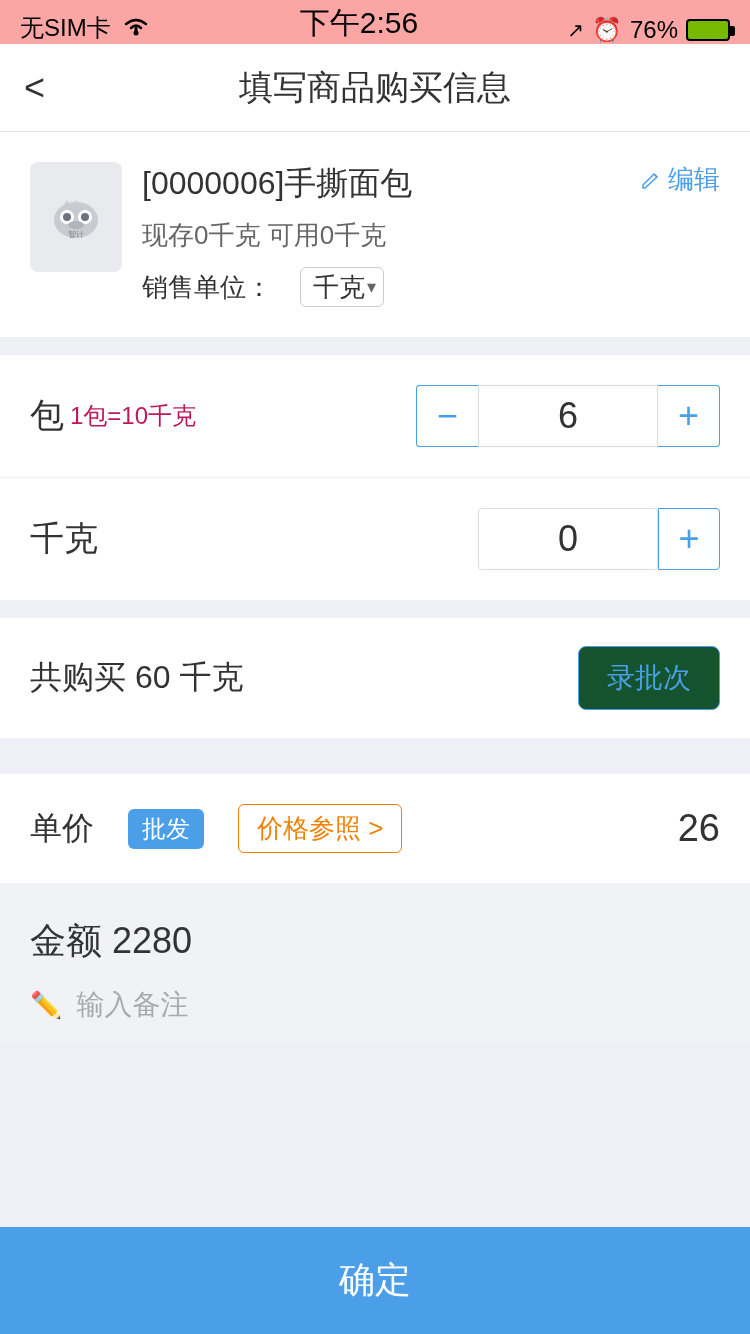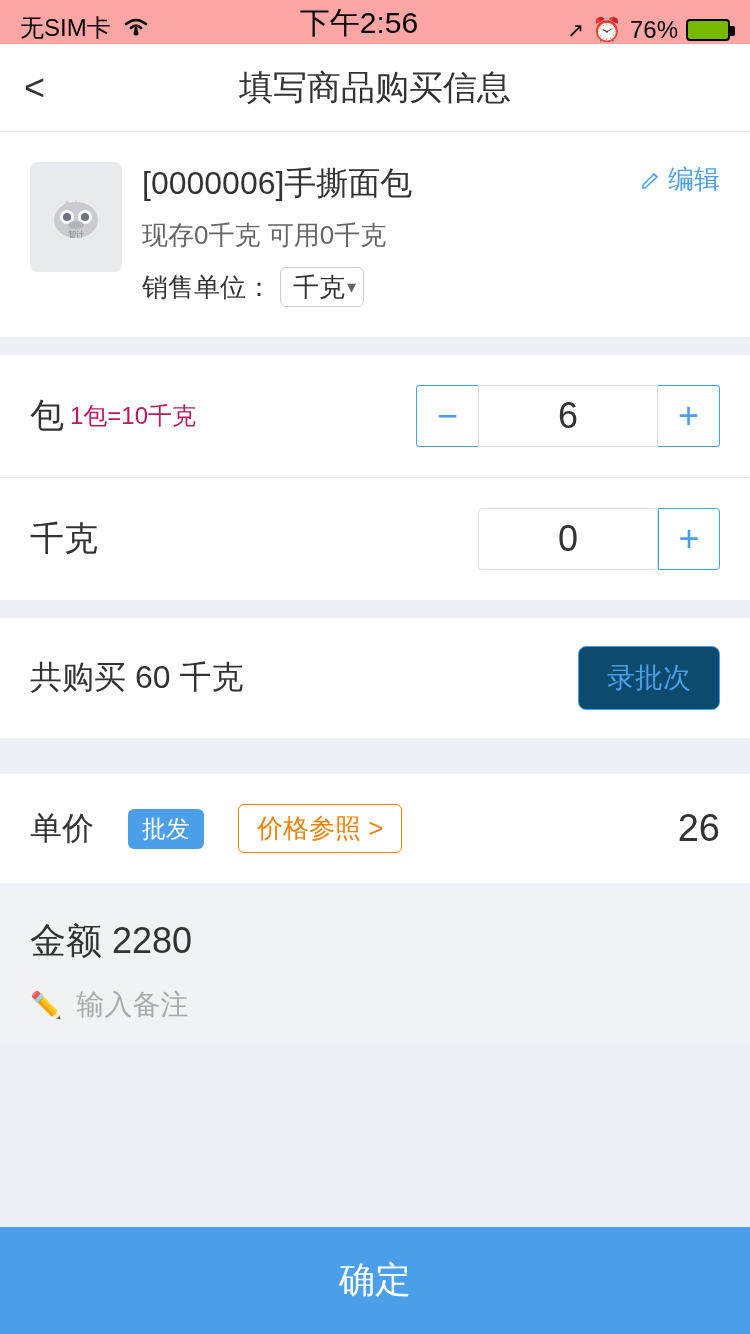--- a/index.html
+++ b/index.html
@@ -105,21 +105,21 @@
       margin-bottom: 12px;
     }
     .product-stock {
       font-size: 26px;
       color: #666;
       margin-bottom: 14px;
     }
     .product-unit-row {
       display: flex;
       align-items: center;
-      gap: 8px;
+      gap: 28px;
       font-size: 26px;
       color: #333;
     }
     .unit-select {
       border: 1px solid #ccc;
       border-radius: 6px;
       padding: 4px 18px 4px 12px;
       font-size: 26px;
       color: #333;
       background: #fff;
@@ -214,21 +214,21 @@
       margin-bottom: 18px;
     }
     .summary-text {
       font-size: 32px;
       color: #333;
     }
     .summary-text span { color: #333; font-weight: 500; }
     .batch-btn {
       border: 1.5px solid #4a9fe8;
       color: #4a9fe8;
-      background: #0c4a6e;
+      background: #14532d;
       border-radius: 8px;
       padding: 12px 28px;
       font-size: 28px;
       cursor: pointer;
     }
 
     
     .price-section {
       background: #fff;
       padding: 30px 30px;

